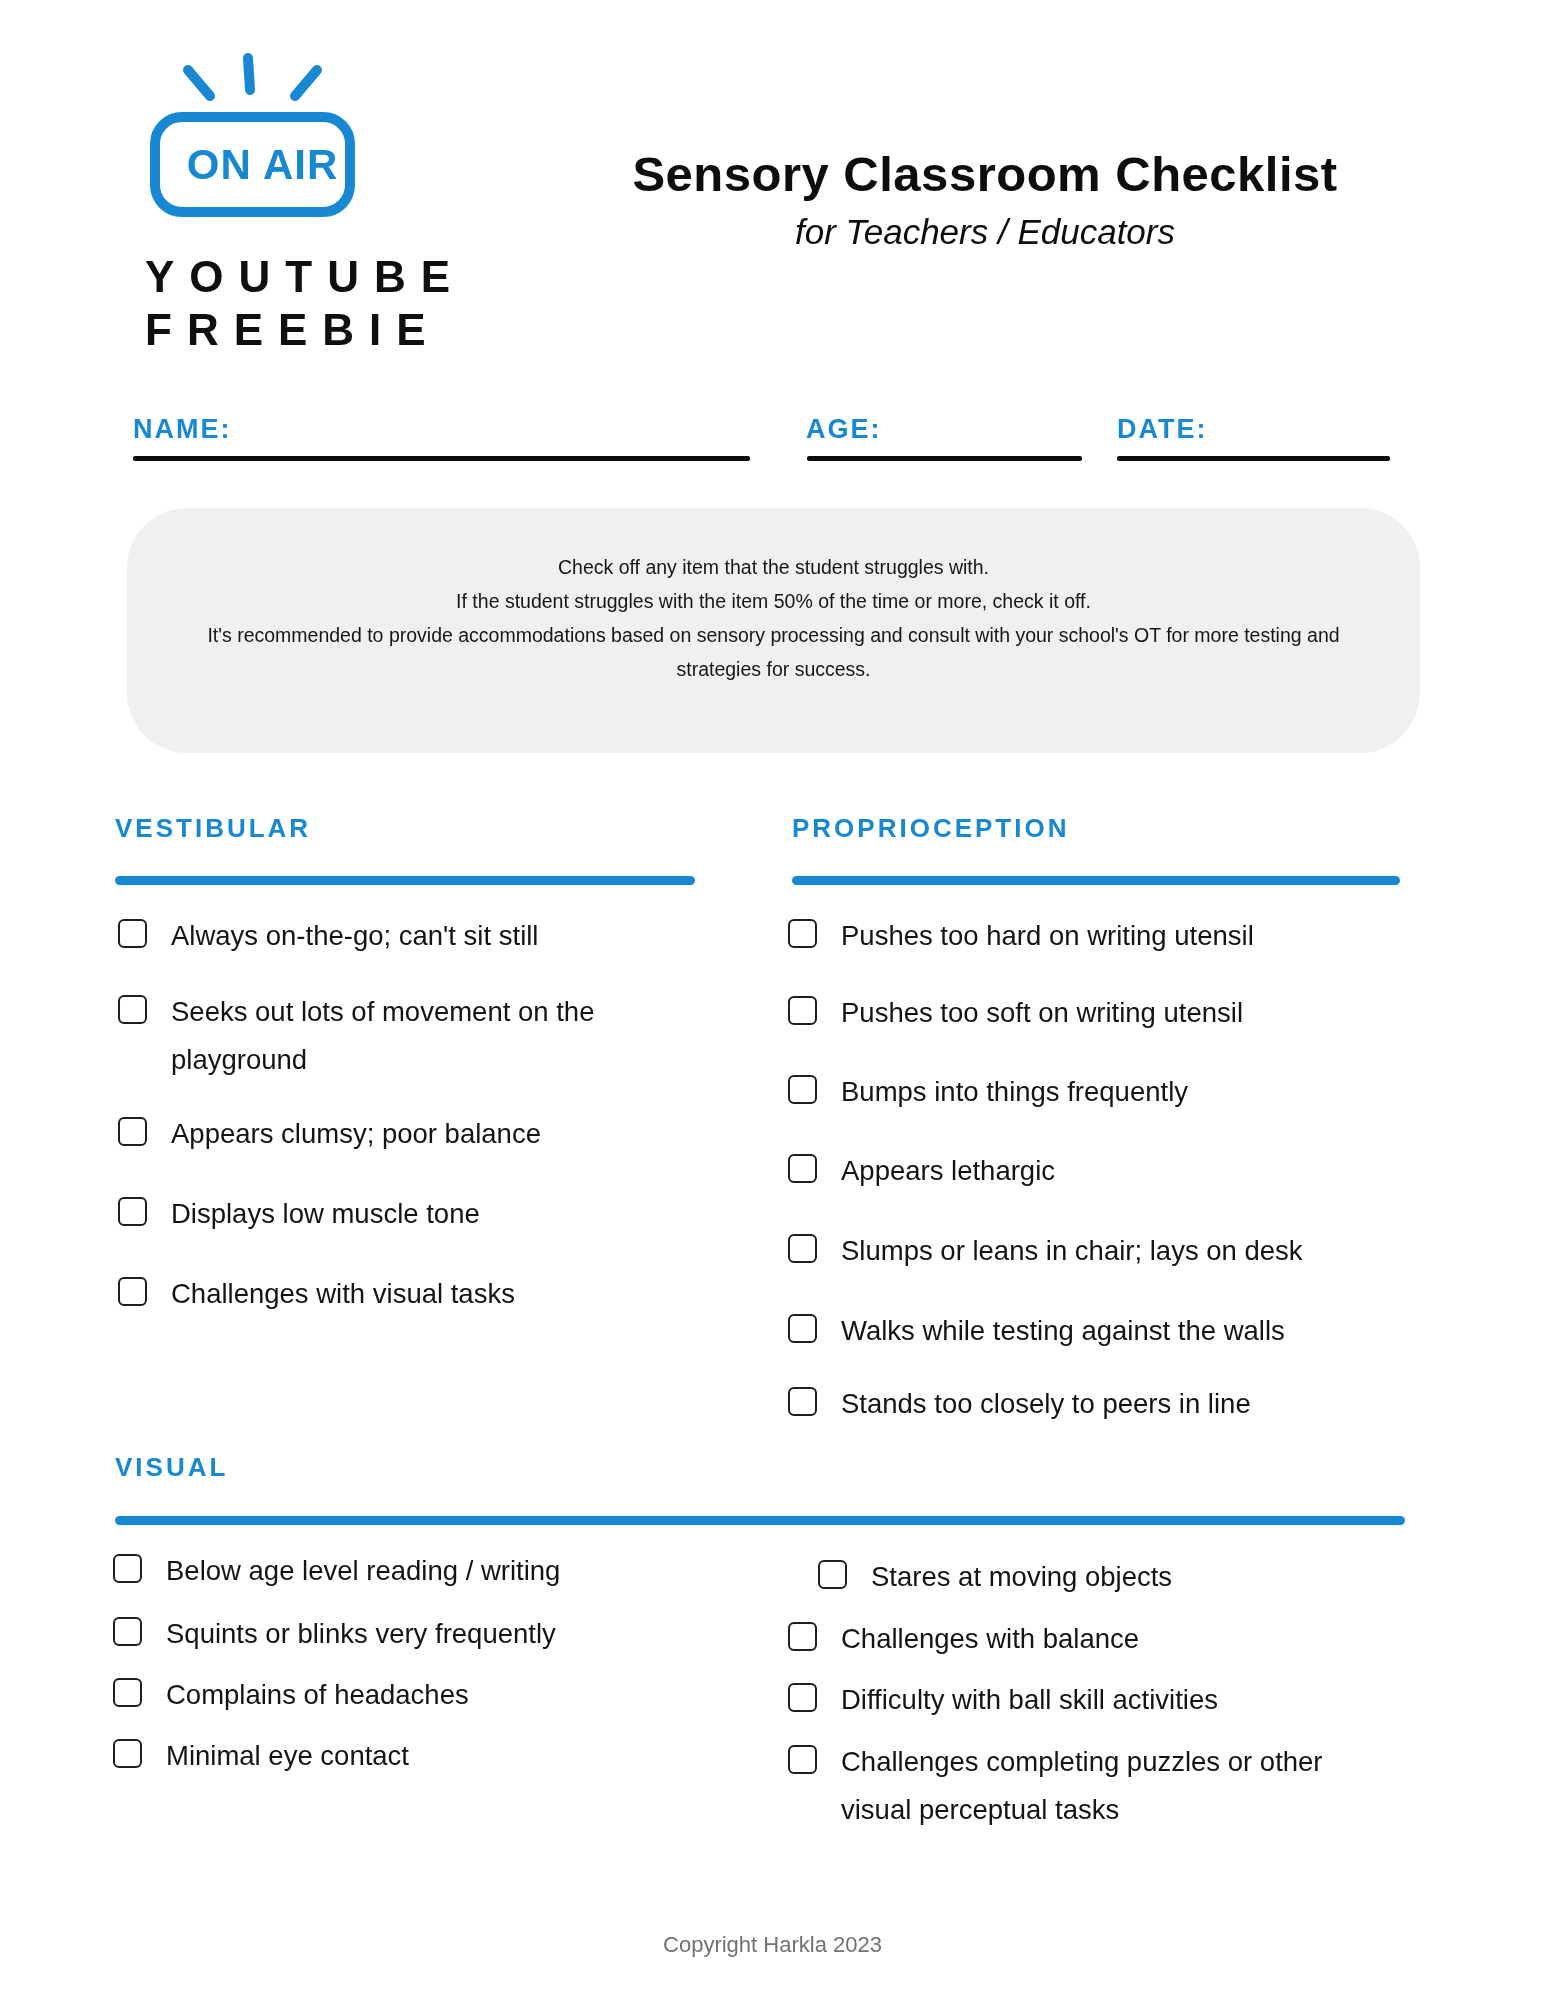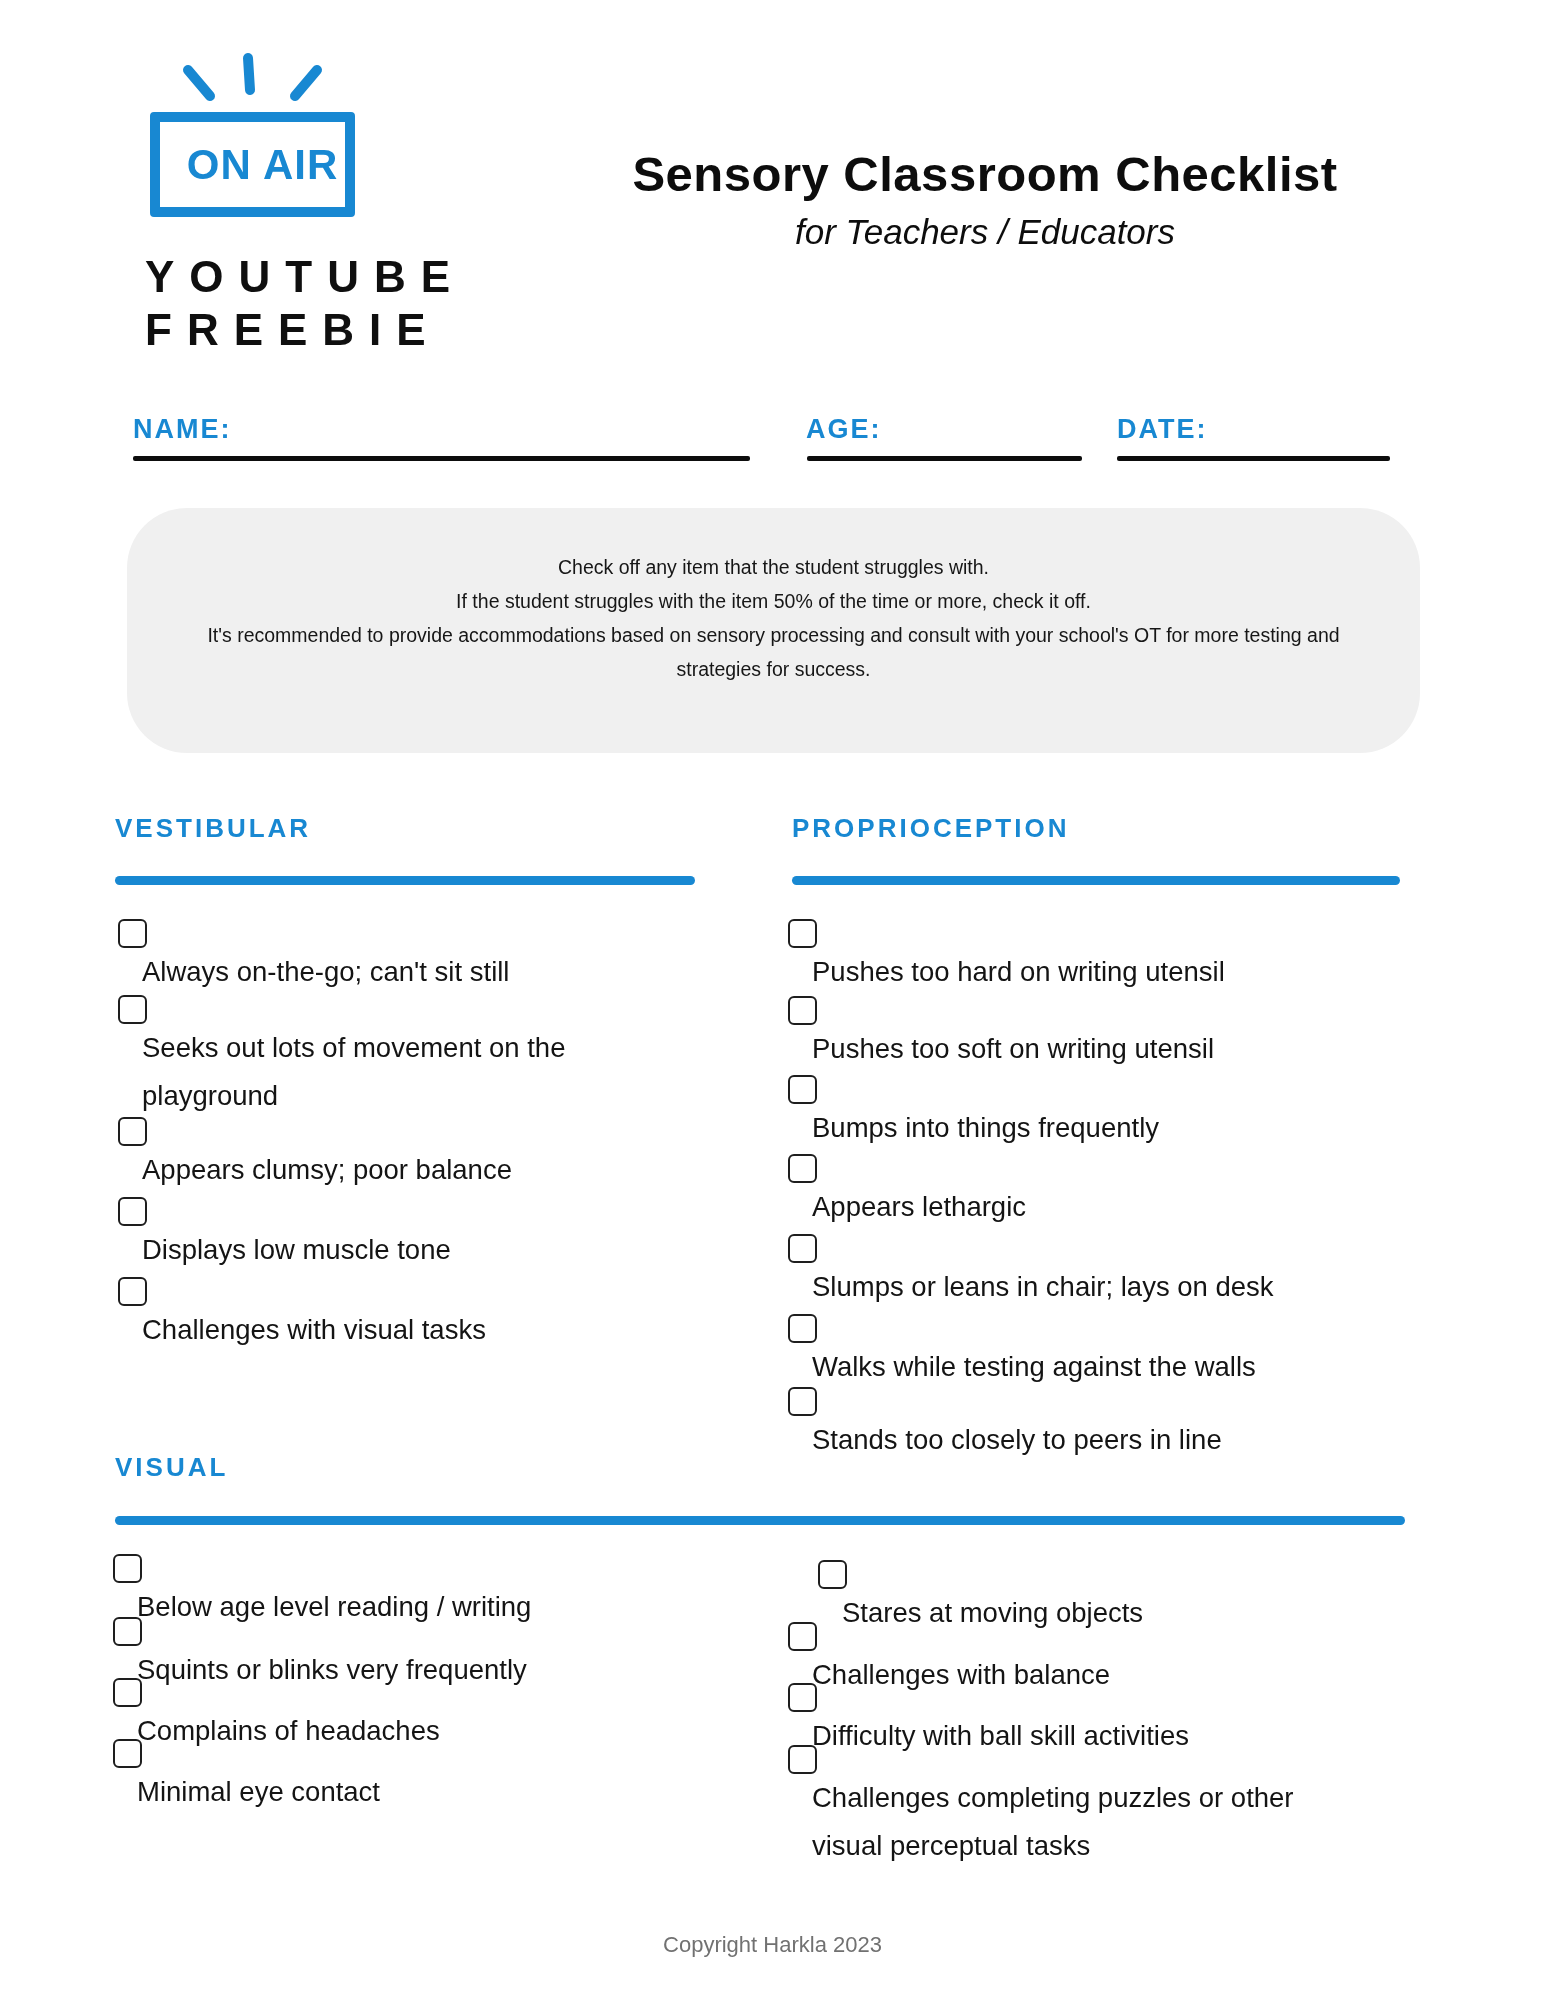--- a/index.html
+++ b/index.html
@@ -9,21 +9,21 @@
     --footer-gray:#717171;
   }
   html,body{margin:0;padding:0;background:#ffffff;}
   body{font-family:"Liberation Sans", sans-serif;}
   .page{position:relative;width:1545px;height:2000px;background:#ffffff;overflow:hidden;}
 
   
   .rays{position:absolute;left:150px;top:50px;width:205px;height:60px;}
   .onair-box{
     position:absolute;left:150px;top:112px;width:205px;height:105px;
-    box-sizing:border-box;border:10px solid var(--blue);border-radius:4px;
+    box-sizing:border-box;border:10px solid var(--blue);border-radius:32px;
     display:flex;align-items:center;justify-content:center;padding-left:20px;
   }
   .onair-text{color:var(--blue);font-weight:bold;font-size:42px;letter-spacing:1px;}
   .brand{position:absolute;left:145px;top:250px;color:#0f0f0f;font-weight:bold;
          font-size:44px;letter-spacing:15px;line-height:53px;}
 
   
   .titleblock{position:absolute;left:455px;top:146px;width:1060px;text-align:center;color:#0d0d0d;}
   .title{font-size:49px;font-weight:bold;letter-spacing:0.5px;}
   .subtitle{font-size:35px;font-style:italic;margin-top:10px;font-weight:400;}
@@ -37,21 +37,21 @@
     position:absolute;left:127px;top:508px;width:1293px;height:245px;
     box-sizing:border-box;background:var(--box-gray);border-radius:60px;
     padding:42px 45px 16px 45px;text-align:center;color:#161616;
   }
   .instruction-box p{margin:0;font-size:19.5px;line-height:34px;}
 
   
   .sec-heading{position:absolute;color:var(--blue);font-weight:bold;font-size:26px;letter-spacing:3px;}
   .sec-line{position:absolute;height:9px;background:var(--blue);border-radius:4.5px;}
 
-  .row{position:absolute;display:flex;align-items:flex-start;flex-direction:column;}
+  .row{position:absolute;display:flex;align-items:flex-start;}
   .cb{
     width:29px;height:29px;box-sizing:border-box;flex-shrink:0;
     border:2.5px solid #1e1e1e;border-radius:6px;background:#ffffff;margin-top:7px;
   }
   .lbl{font-size:27.5px;line-height:48px;color:#141414;margin-left:24px;}
   .w-vest .lbl{max-width:460px;}
   .w-prop .lbl{max-width:580px;}
   .w-visl .lbl{max-width:600px;}
   .w-visr .lbl{max-width:540px;}
 

